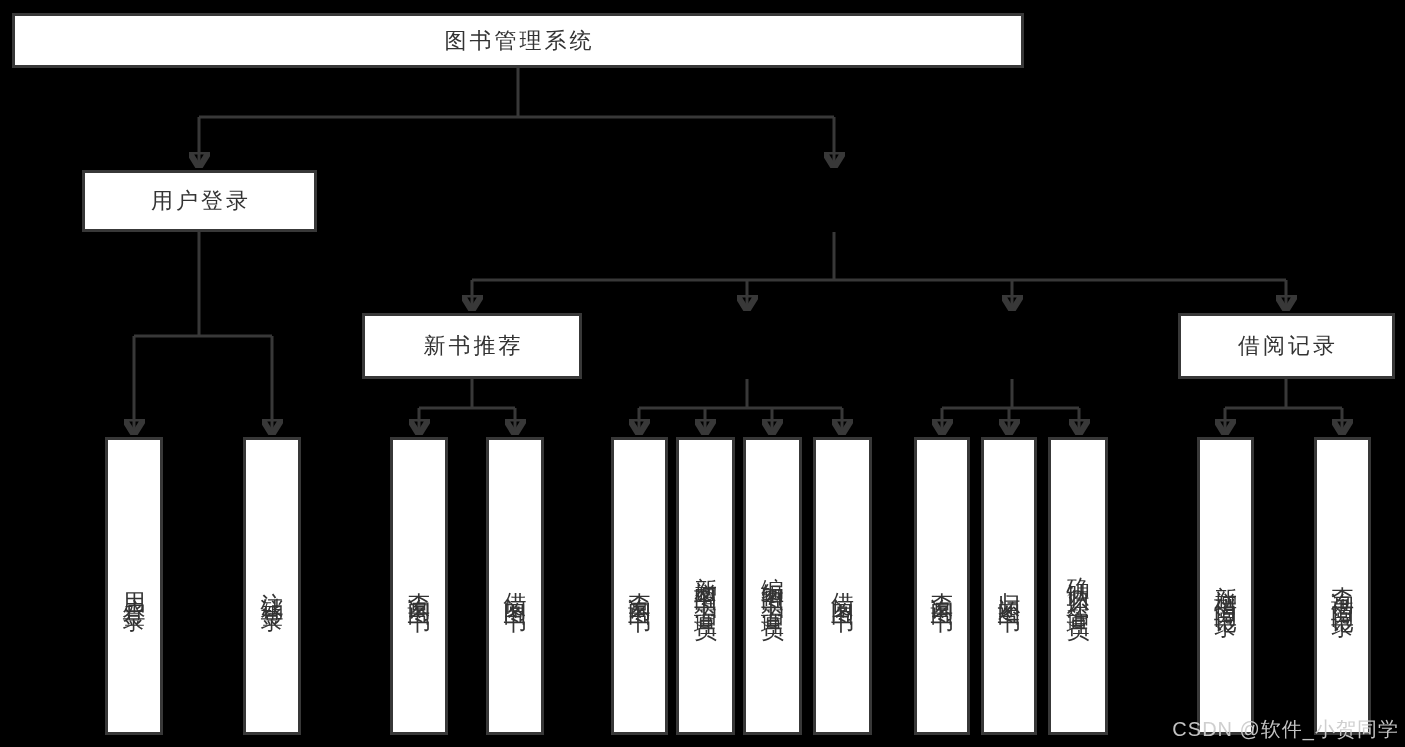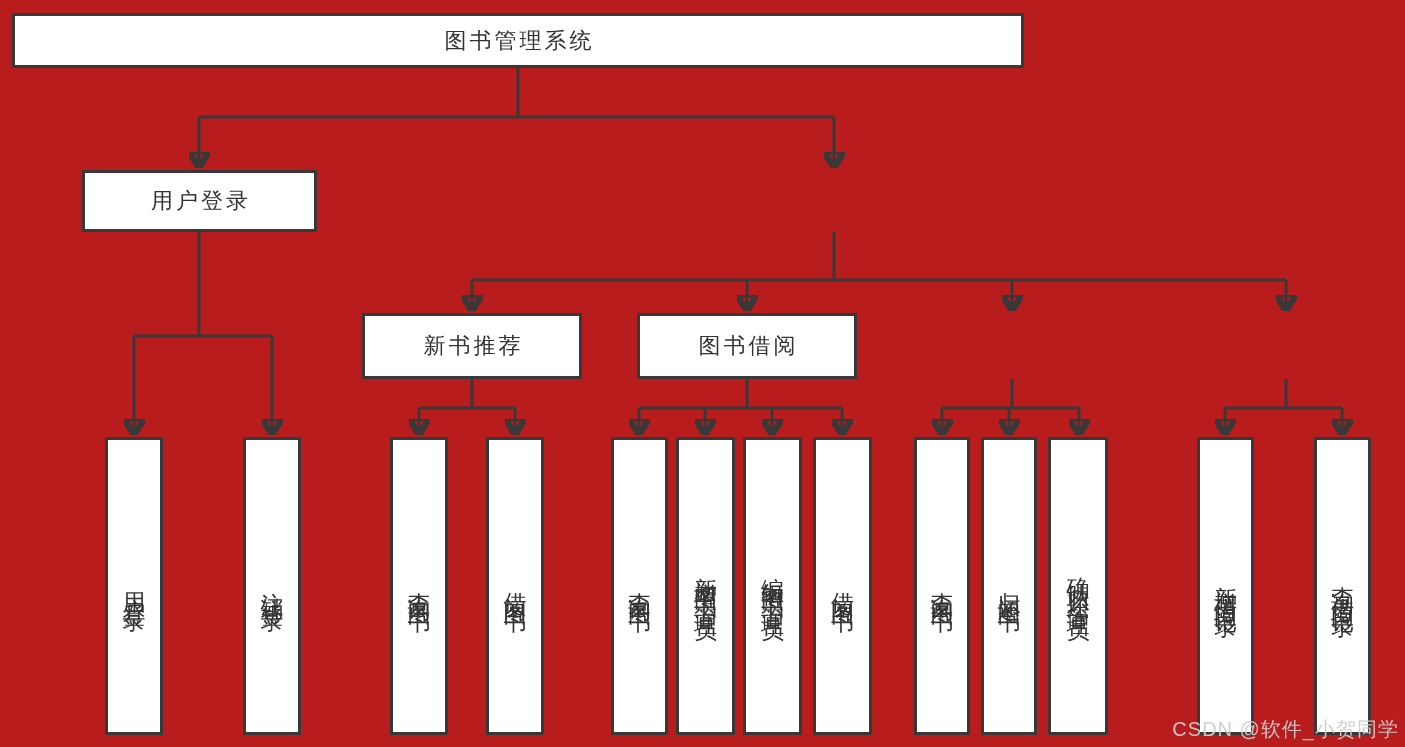--- a/index.html
+++ b/index.html
@@ -5,21 +5,21 @@
   html, body {
     margin: 0;
     padding: 0;
     background: #ffffff;
     font-family: "Liberation Sans", "DejaVu Sans", sans-serif;
   }
   .diagram {
     position: relative;
     width: 1405px;
     height: 747px;
-    background: #b91c1c;
+    background: #000000;
     overflow: hidden;
   }
   .connectors {
     position: absolute;
     left: 0;
     top: 0;
     width: 1405px;
     height: 747px;
     z-index: 1;
   }
@@ -134,22 +134,22 @@
     <span class="hlabel">图书管理系统</span>
   </div>
 
   <div class="node lvl2" style="left:82px;width:235px">
     <span class="hlabel">用户登录</span>
   </div>
 
   <div class="node lvl3" style="left:362px;width:220px">
     <span class="hlabel">新书推荐</span>
   </div>
-  <div class="node lvl3" style="left:637px;width:220px">
-    <span class="hlabel">图书借阅</span>
+  <div class="node lvl3" style="left:1178px;width:217px">
+    <span class="hlabel">借阅记录</span>
   </div>
 
   <div class="node leaf" style="left:105px;width:58px">
     <span class="vtext">用户登录</span>
   </div>
   <div class="node leaf" style="left:243px;width:58px">
     <span class="vtext">注销登录</span>
   </div>
 
   <div class="node leaf" style="left:390px;width:58px">

